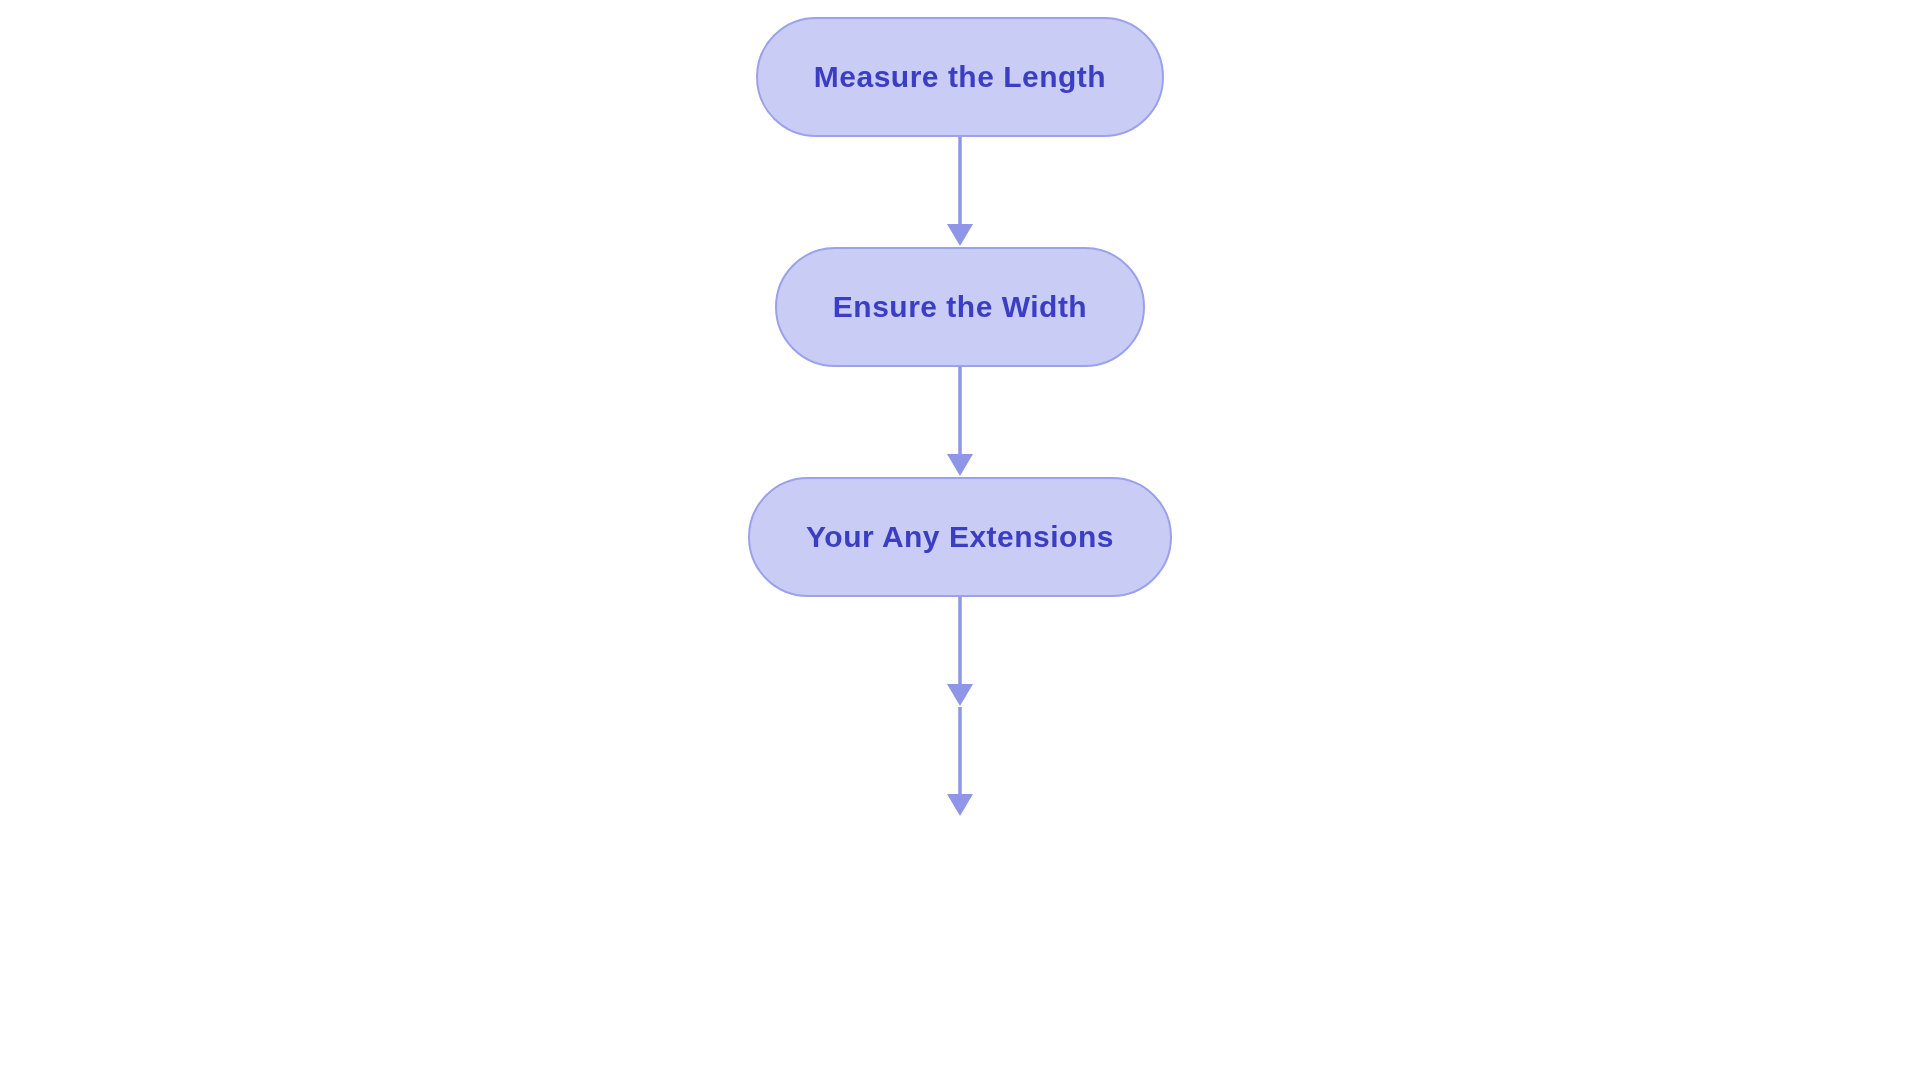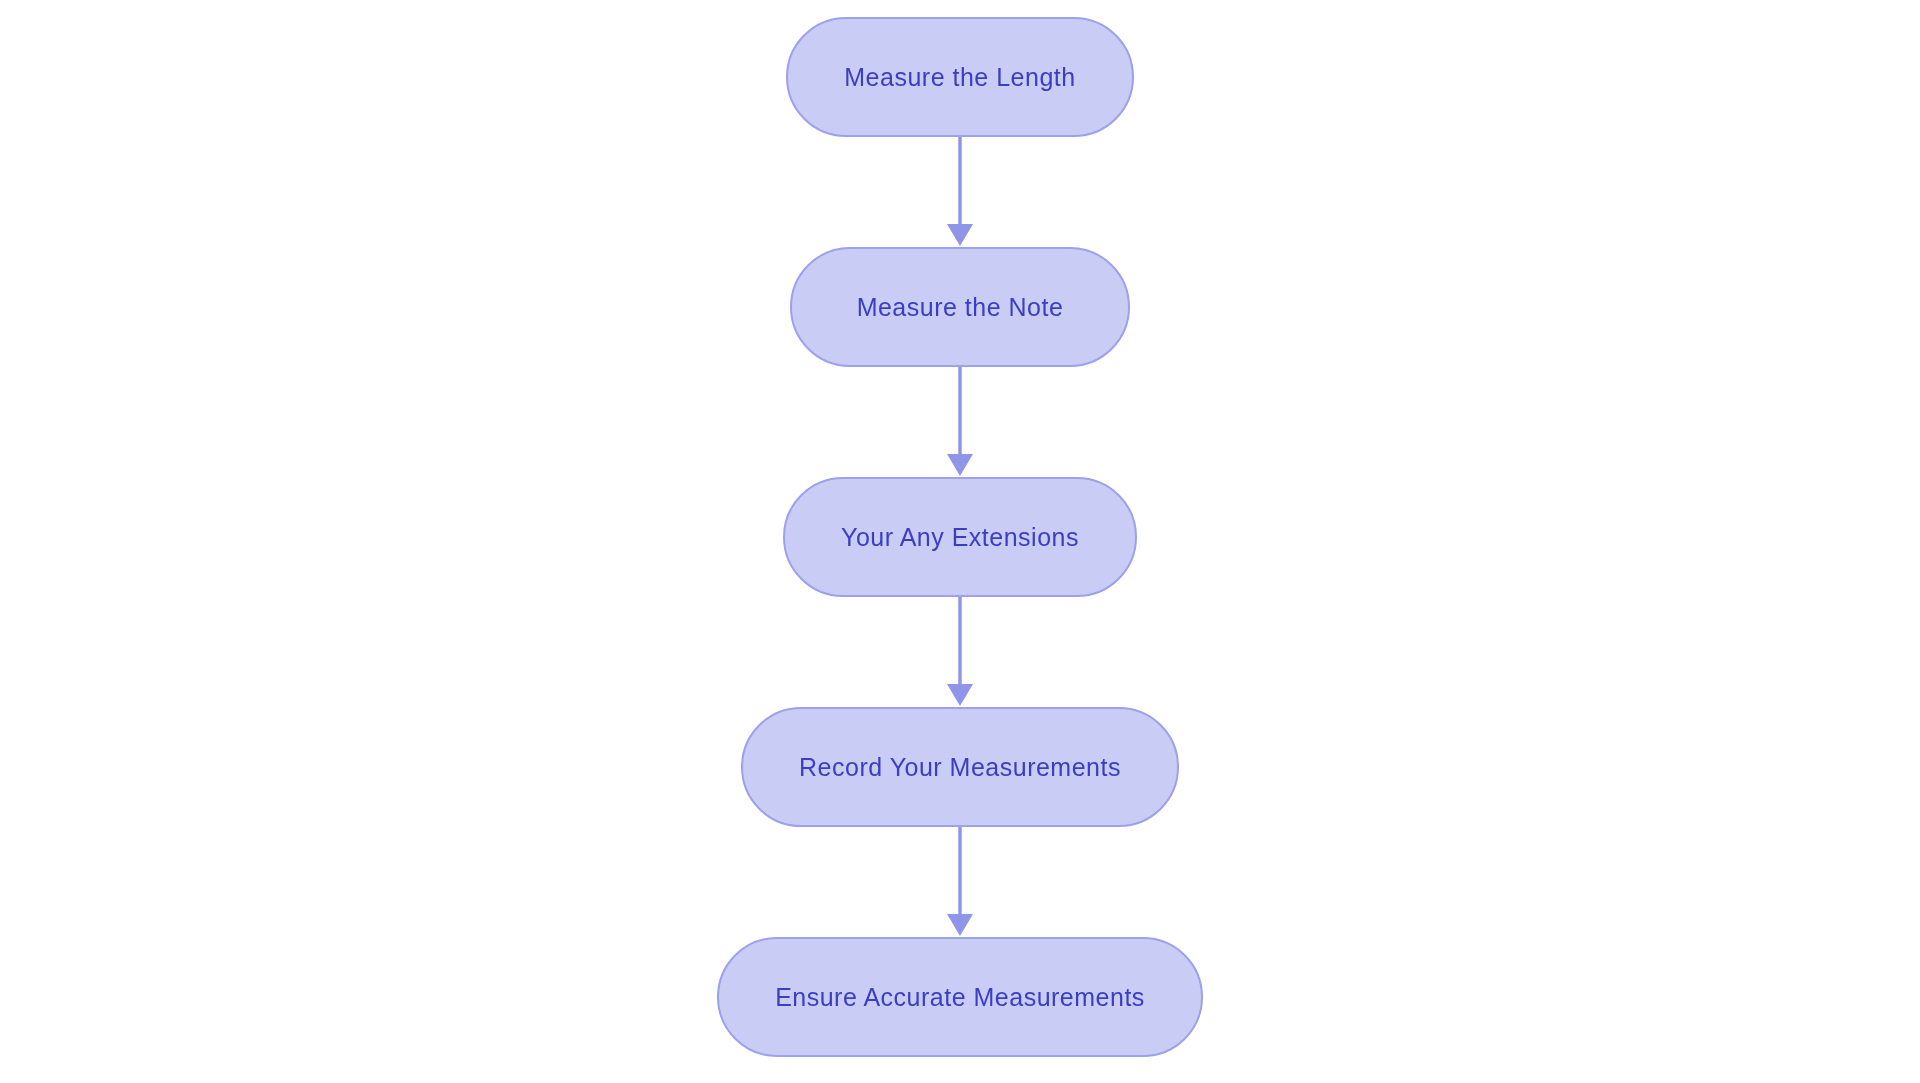--- a/index.html
+++ b/index.html
@@ -34,22 +34,22 @@
     padding: 0 56px;
     border-radius: 60px;
     background: var(--node-fill);
     border: 2px solid var(--node-border);
     display: flex;
     align-items: center;
     justify-content: center;
     flex: 0 0 auto;
   }
   .node-label {
-    font-size: 25px;
-    font-weight: 400;
+    font-size: 30px;
+    font-weight: 700;
     letter-spacing: 0.5px;
     color: var(--node-text);
     white-space: nowrap;
   }
   .arrow {
     flex: 0 0 auto;
     display: block;
   }
   .arrow line {
     stroke: var(--arrow);
@@ -67,43 +67,37 @@
   <div class="node">
     <span class="node-label">Measure the Length</span>
   </div>
 
   <svg class="arrow" width="32" height="110" viewBox="0 0 32 110" aria-hidden="true">
     <line x1="16" y1="0" x2="16" y2="89"></line>
     <polygon points="3,87 29,87 16,109"></polygon>
   </svg>
 
   <div class="node">
-    <span class="node-label">Measure the Note</span>
+    <span class="node-label">Ensure the Width</span>
   </div>
 
   <svg class="arrow" width="32" height="110" viewBox="0 0 32 110" aria-hidden="true">
     <line x1="16" y1="0" x2="16" y2="89"></line>
     <polygon points="3,87 29,87 16,109"></polygon>
   </svg>
 
   <div class="node">
     <span class="node-label">Your Any Extensions</span>
   </div>
 
   <svg class="arrow" width="32" height="110" viewBox="0 0 32 110" aria-hidden="true">
     <line x1="16" y1="0" x2="16" y2="89"></line>
     <polygon points="3,87 29,87 16,109"></polygon>
   </svg>
 
-  <div class="node">
-    <span class="node-label">Record Your Measurements</span>
-  </div>
 
   <svg class="arrow" width="32" height="110" viewBox="0 0 32 110" aria-hidden="true">
     <line x1="16" y1="0" x2="16" y2="89"></line>
     <polygon points="3,87 29,87 16,109"></polygon>
   </svg>
 
-  <div class="node">
-    <span class="node-label">Ensure Accurate Measurements</span>
-  </div>
 
 </div>
 
 </body></html>

